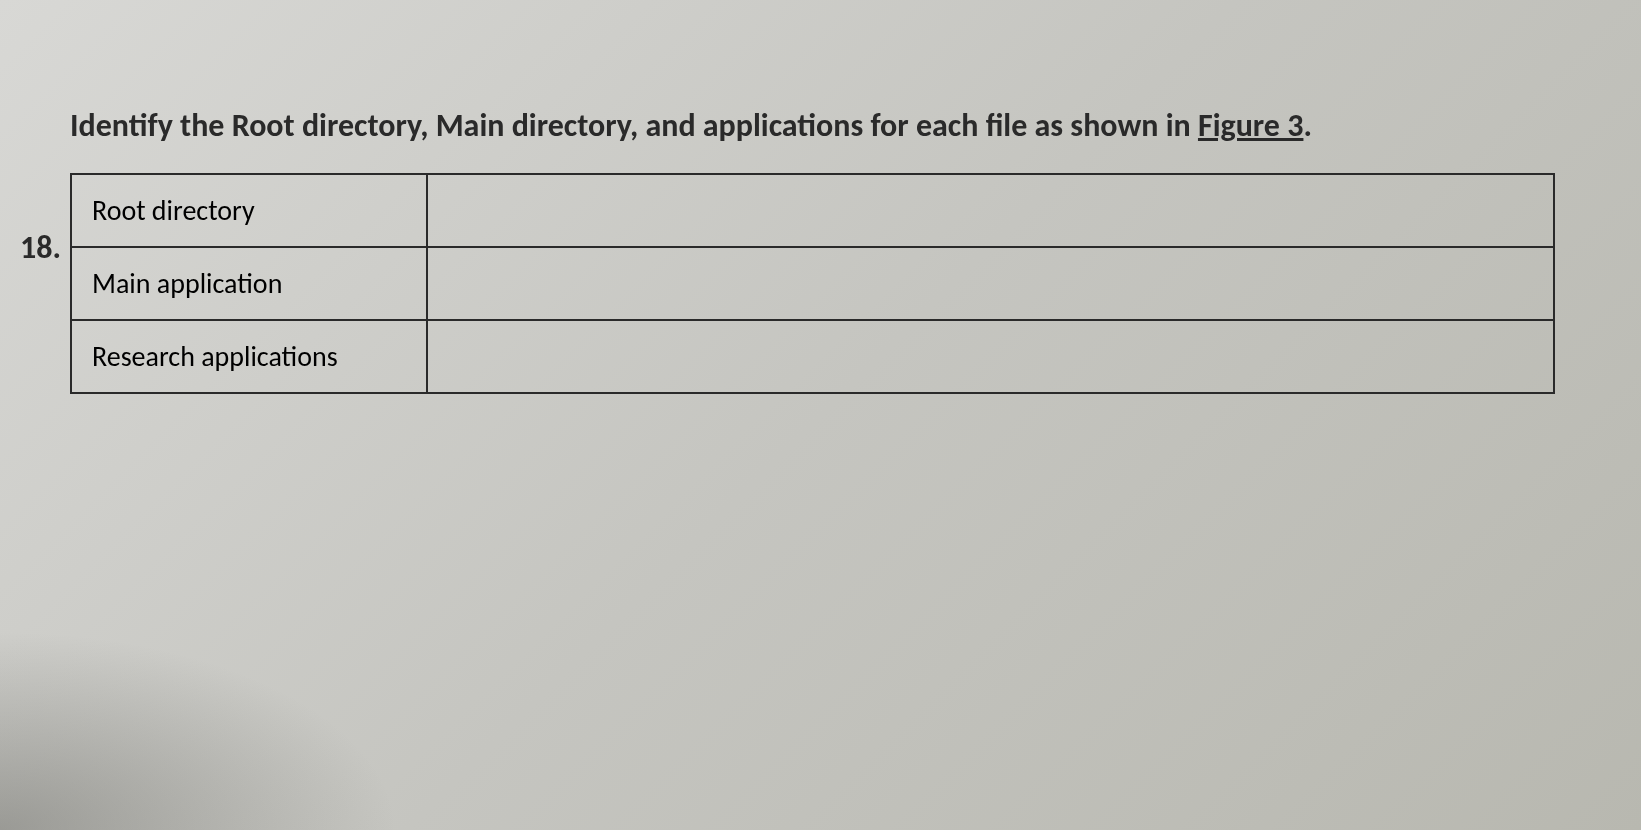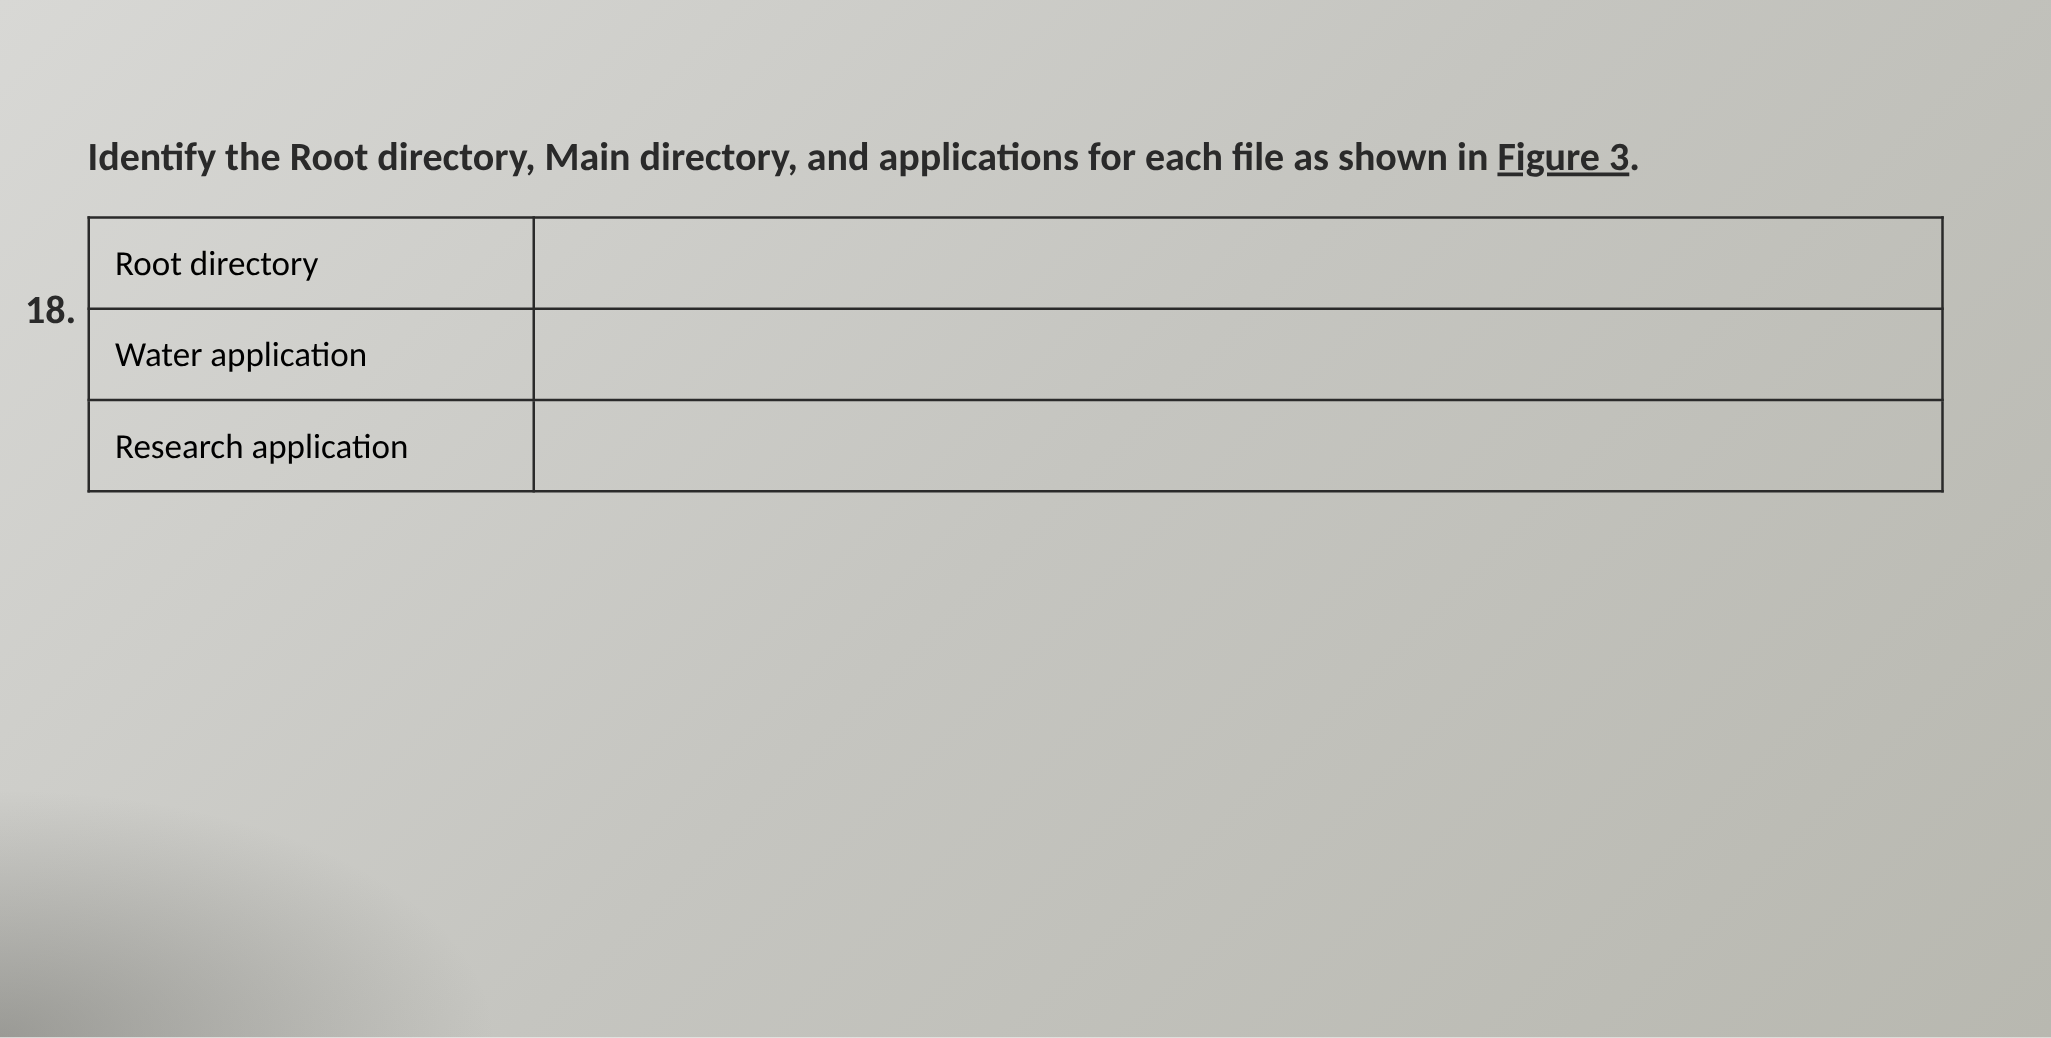--- a/index.html
+++ b/index.html
@@ -77,25 +77,25 @@
     <div class="question-text">
       <span>Identify the Root directory, Main directory, and applications for each file as shown in </span><span class="figure-link">Figure 3</span><span>.</span>
     </div>
     <table class="answer-table">
       <tbody>
         <tr>
           <td class="label-cell">Root directory</td>
           <td class="value-cell"></td>
         </tr>
         <tr>
-          <td class="label-cell">Water application</td>
+          <td class="label-cell">Main application</td>
           <td class="value-cell"></td>
         </tr>
         <tr>
-          <td class="label-cell">Research application</td>
+          <td class="label-cell">Research applications</td>
           <td class="value-cell"></td>
         </tr>
       </tbody>
     </table>
   </div>
 </div>
 
 <div class="vignette"></div>
 
 </body></html>

